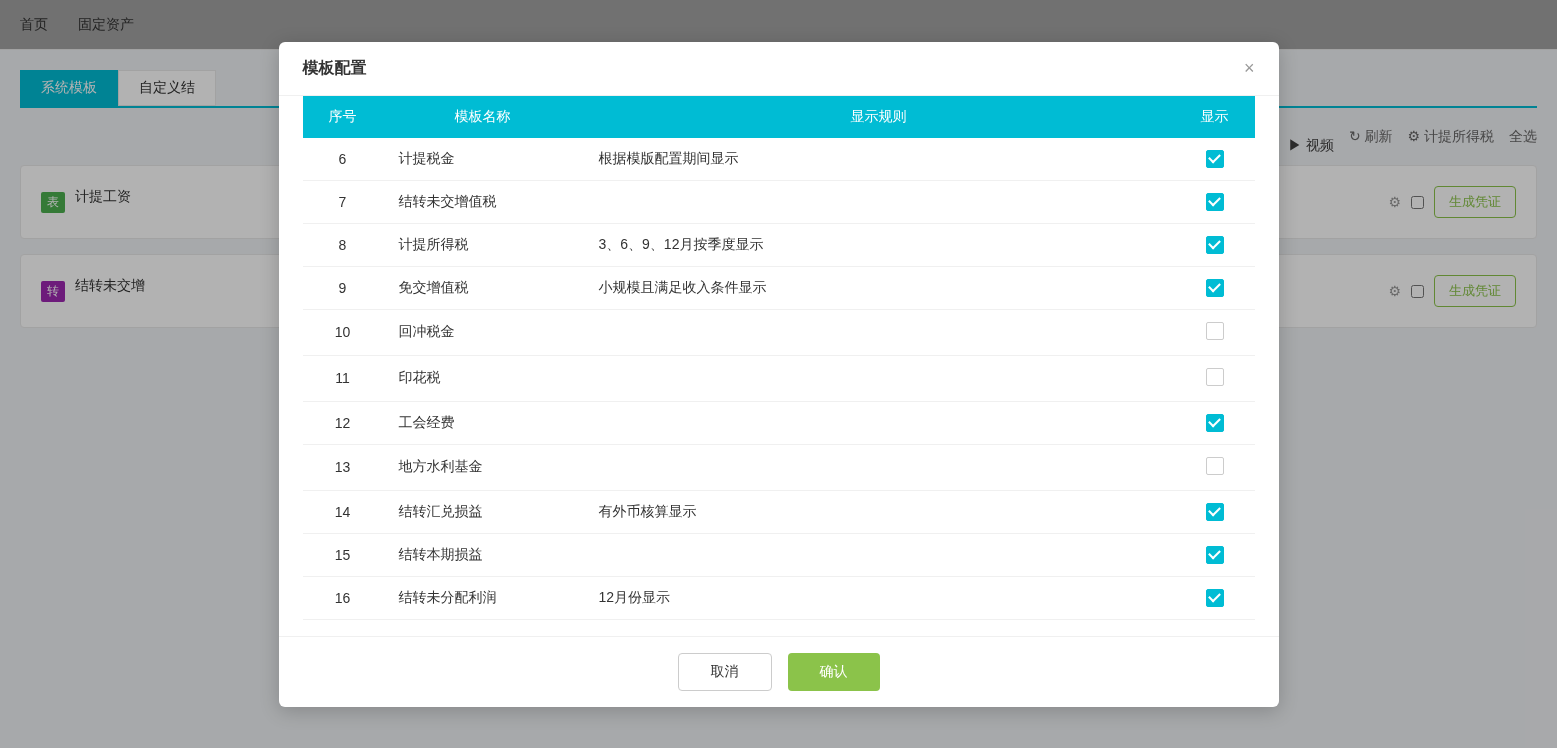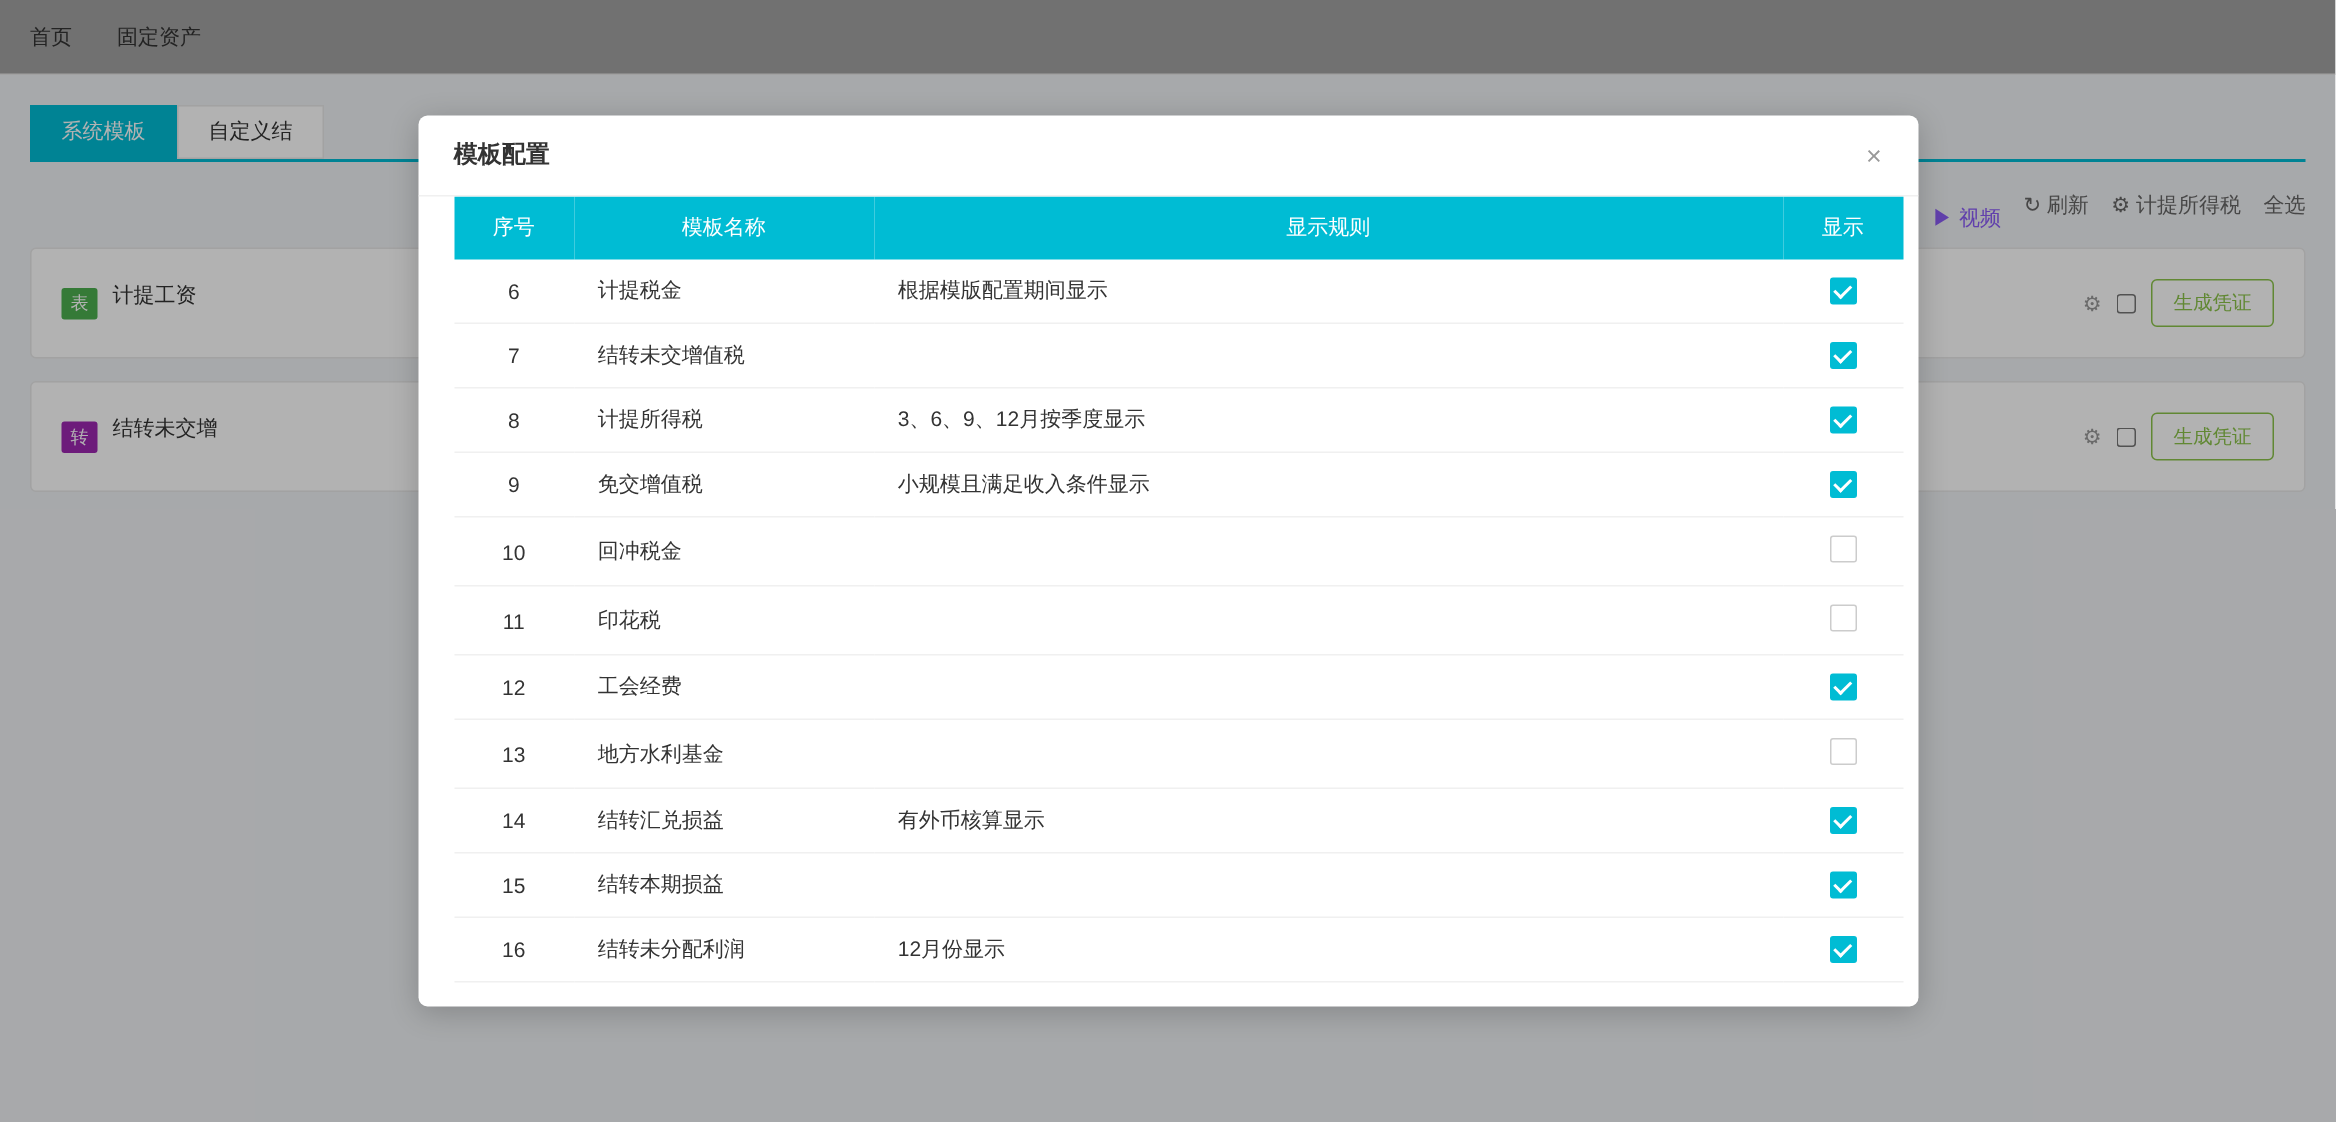--- a/index.html
+++ b/index.html
@@ -155,21 +155,21 @@
       font-size: 18px;
       color: #999;
       background: none;
       border: none;
       line-height: 1;
     }
 
     .dialog-body {
       flex: 1;
       overflow-y: auto;
-      padding: 0 10px 16px 24px;
+      padding: 0 24px 16px 24px;
     }
 
     
     .config-table {
       width: 100%;
       border-collapse: collapse;
     }
 
     .config-table thead tr {
       background: #00bcd4;
@@ -293,21 +293,21 @@
   </div>
 
   <div class="bg-content">
     <div class="bg-tabs">
       <div class="bg-tab active">系统模板</div>
       <div class="bg-tab">自定义结</div>
     </div>
 
     <div class="bg-toolbar">
       <button class="bg-btn-calc">测算金额</button>
-      <span style="color:#8b5cf6;cursor:pointer;margin-top:19px;">▶ 视频</span>
+      <span style="color:#404040;cursor:pointer;margin-top:19px;">▶ 视频</span>
       <span style="color:#666;cursor:pointer;">↻ 刷新</span>
       <span style="color:#666;cursor:pointer;">⚙ 计提所得税</span>
       <span style="color:#666;cursor:pointer;">全选</span>
     </div>
 
     <div class="bg-card" style="display:flex;align-items:center;justify-content:space-between;">
       <div style="display:flex;align-items:center;gap:10px;">
         <span style="background:#4caf50;color:#fff;padding:2px 6px;border-radius:2px;font-size:12px;">表</span>
         <span class="bg-card-title">计提工资</span>
       </div>
@@ -420,14 +420,18 @@
             <tr>
               <td>16</td>
               <td>结转未分配利润</td>
               <td>12月份显示</td>
               <td style="text-align: center;"><div class="check-box checked" style="margin: 0px auto;"></div></td>
             </tr>
           </tbody>
       </table>
     </div>
 
+    <div class="dialog-footer">
+      <button class="btn-cancel">取消</button>
+      <button class="btn-confirm">确认</button>
+    </div>
   </div>
 </div>
 
 </body></html>

